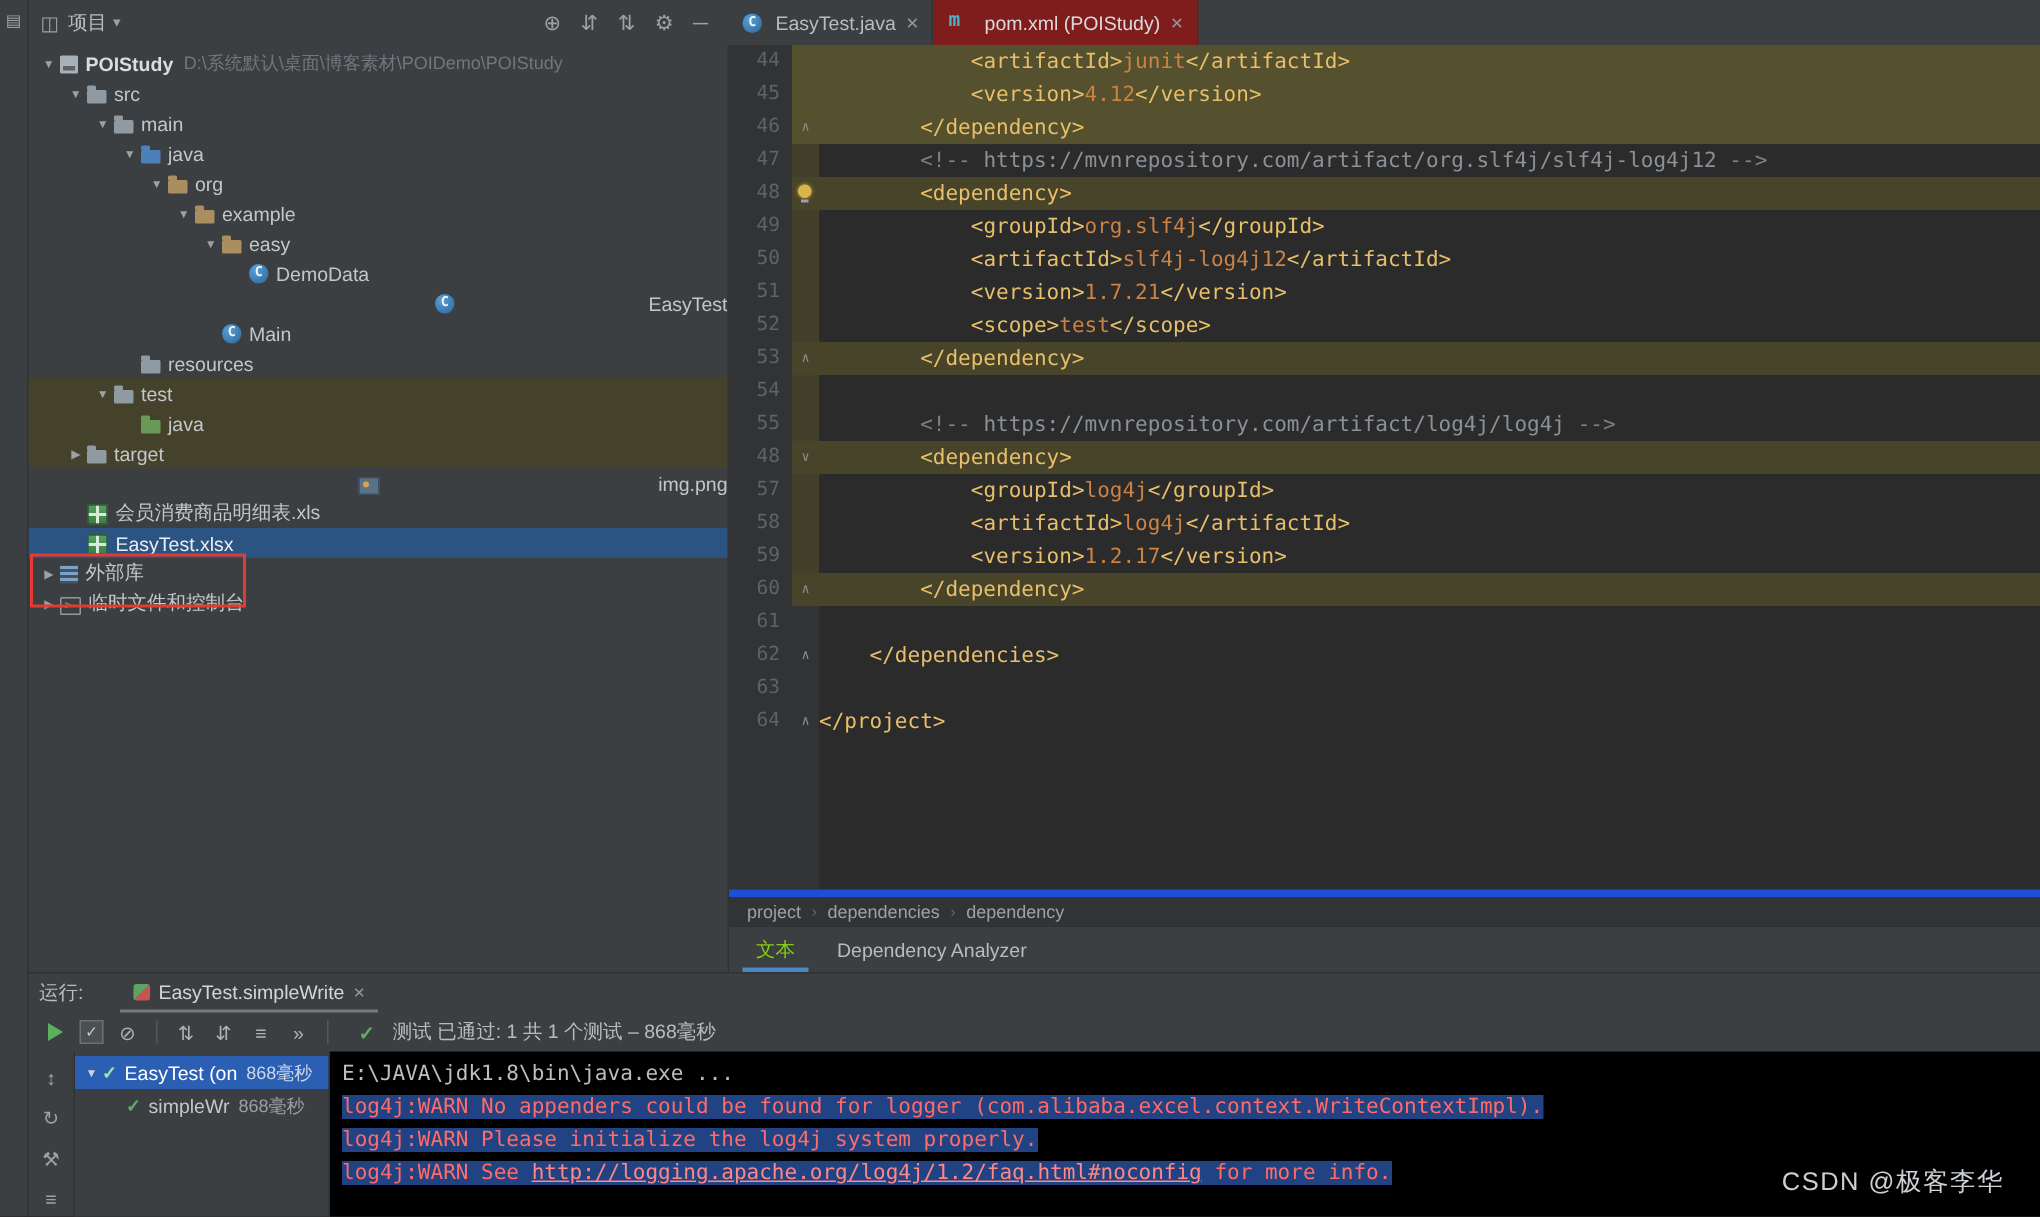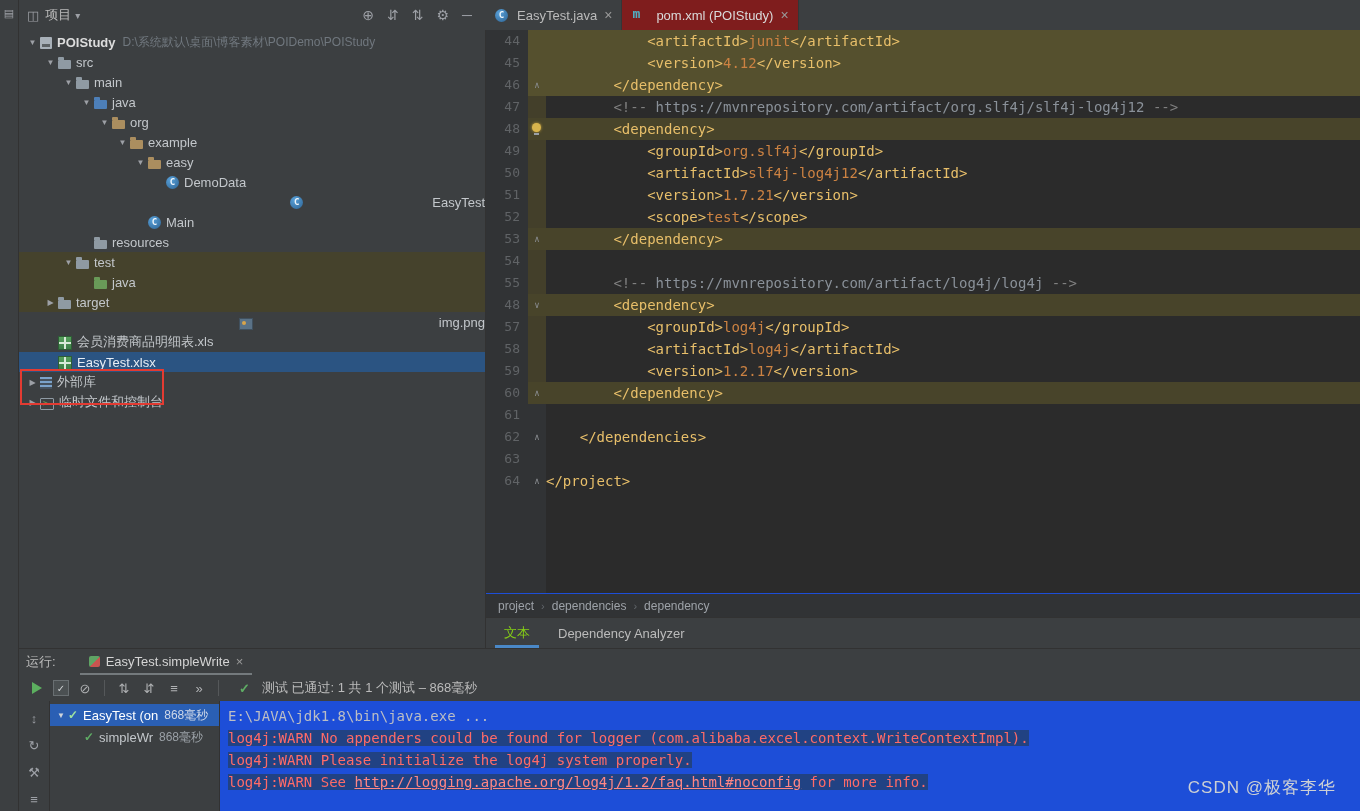--- a/index.html
+++ b/index.html
@@ -74,21 +74,21 @@
   .mhl2,.chl2{background:#48442a}
   .ecode{flex:1;font-size:14px;line-height:22px;white-space:pre}
   .tg{color:#e8bf6a}
   .tx{color:#cc8242}
   .cm{color:#808080}
   .cl{color:#8a9199;}
   .bulb{position:absolute;left:4px;top:5px;width:9px;height:9px;border-radius:50%;background:#d8b44d;box-shadow:0 0 3px #c7a33c}
   .bulb::after{content:'';position:absolute;left:2px;bottom:-3px;width:5px;height:2px;background:#9aa0a6}
 
   
-  .bc{left:486px;top:593px;width:874px;height:24px;background:#313335;border-top:1px solid #1d4ed8;
+  .bc{left:486px;top:593px;width:874px;height:24px;background:#313335;border-top:5px solid #1d4ed8;
       display:flex;align-items:center;padding-left:12px;box-sizing:border-box;font-size:12px;color:#9da2a8;gap:7px}
   .bc-sep{color:#63676c;font-size:11px}
 
   
   .ft{left:486px;top:617px;width:874px;height:31px;background:#3c3f41;border-top:1px solid #323232;
       display:flex;align-items:stretch;padding-left:4px;box-sizing:border-box}
   .ft-tab{padding:0 14px;font-size:13px;color:#bbbbbb;position:relative;display:flex;align-items:center}
   .ft-tab.active{color:#84cc16}
   .ft-tab.active::after{content:'';position:absolute;left:5px;right:5px;bottom:0;height:3px;background:#4a88c7}
 
@@ -112,21 +112,21 @@
   .rp-icons{width:30px;display:flex;flex-direction:column;align-items:center;gap:9px;padding-top:8px;color:#9da0a6;font-size:13px}
   .rp-tree{width:169px;border-left:1px solid #323232;border-right:1px solid #323232;padding-top:3px;
            font-size:13px;color:#c3c7cb;overflow:hidden;background:#3c3f41}
   .rt-row{height:22px;display:flex;align-items:center;white-space:nowrap;overflow:hidden}
   .rt-row.sel{background:#2a5fb4;color:#ffffff}
   .rt-chev{width:14px;color:#cfd4da;font-size:8px;text-align:center;flex:none}
   .rt-check{color:#5fad65;font-weight:bold;margin-right:5px;font-size:12px}
   .rt-row.sel .rt-check{color:#9fe3a0}
   .rt-time{color:#9aa0a6;margin-left:6px;font-size:12px}
   .rt-row.sel .rt-time{color:#cfd8e8}
-  .rp-console{flex:1;background:#1d4ed8;font-family:"DejaVu Sans Mono",monospace;font-size:14px;line-height:22px;
+  .rp-console{flex:1;background:#000000;font-family:"DejaVu Sans Mono",monospace;font-size:14px;line-height:22px;
               padding:4px 0 0 8px;overflow:hidden}
   .cline{white-space:pre}
   .csel{background:#214283}
   .cp{color:#bcbec4}
   .ce{color:#ff6b68}
   .cel{color:#ff8785;text-decoration:underline}
 
   
   .annotation{border:2px solid #e33b32;background:transparent;z-index:40}
   .watermark{right:24px;top:776px;color:#ccd0d4;font-size:17px;z-index:41;letter-spacing:1px}

